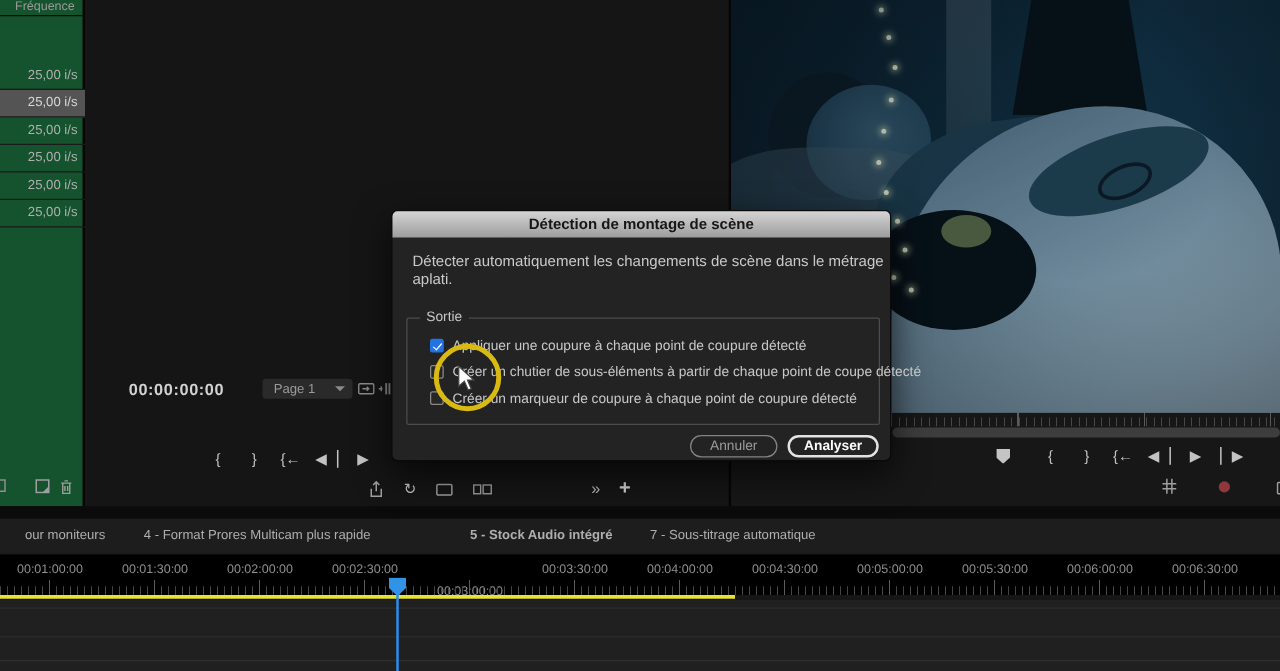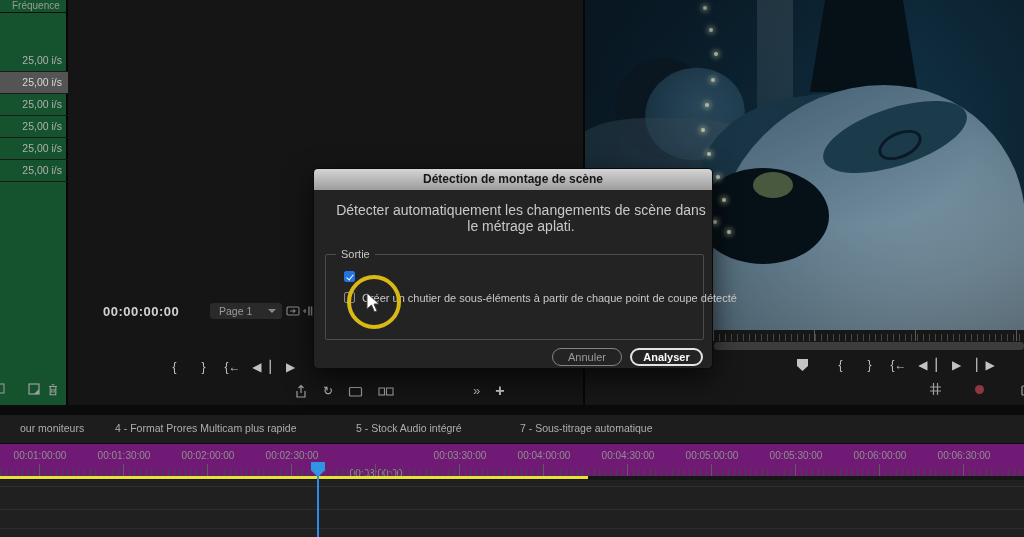--- a/index.html
+++ b/index.html
@@ -72,39 +72,39 @@
   .fairy-light{width:4px;height:4px;border-radius:50%;background:#f3f6d8;
       box-shadow:0 0 5px 2px rgba(240,240,190,.55);}
   .video-vignette{left:0;top:0;width:100%;height:100%;
       background:radial-gradient(ellipse at 62% 45%,transparent 30%,rgba(5,12,18,.55) 100%);}
   .video-tint{left:0;top:0;width:100%;height:100%;background:rgba(13,40,60,.22);}
 
   
   .timeline-gap{position:absolute;left:0;top:405px;width:1024px;height:10px;background:#0b0b0b;}
   .tab-bar{position:absolute;left:0;top:415px;width:1024px;height:28px;background:#1d1d1d;border-bottom:1px solid #0e0e0e;}
   .tab{position:absolute;top:7px;font-size:10.5px;color:#aeaeae;white-space:nowrap;}
-  .ruler{position:absolute;left:0;top:444px;width:1024px;height:32px;background:#701a75;}
+  .ruler{position:absolute;left:0;top:444px;width:1024px;height:32px;background:#000000;}
   .ruler-label{position:absolute;top:6px;width:76px;text-align:center;font-size:10px;color:#8f8f8f;}
   .ruler-ticks{position:absolute;left:0;top:464px;width:1024px;height:12px;
       background-image:repeating-linear-gradient(90deg,#5c5c5c 0 1px,transparent 1px 84px),
                        repeating-linear-gradient(90deg,#454545 0 1px,transparent 1px 5.6px);
       background-size:100% 12px,100% 7px;background-position:39px 0,0 5px;background-repeat:no-repeat;}
   .work-area{position:absolute;left:0;top:476px;width:588px;height:3px;background:#e6e332;}
   .tracks{position:absolute;left:0;top:480px;width:1024px;height:57px;background:#202020;}
   .track-div{position:absolute;left:0;width:1024px;height:1px;background:#2d2d2d;}
   .playhead-line{position:absolute;left:317px;top:476px;width:2px;height:61px;background:#2d8ceb;}
   .playhead-head{position:absolute;left:311px;top:462px;width:14px;height:15px;background:#3193e6;
       clip-path:polygon(0 0,100% 0,100% 55%,50% 100%,0 55%);}
 
   
   .dialog{position:absolute;left:313px;top:168px;width:400px;height:201px;background:#232323;
       border:1px solid #0a0a0a;border-radius:5px;box-sizing:border-box;box-shadow:0 10px 28px rgba(0,0,0,.65);z-index:40;}
   .dialog-titlebar{height:21px;border-radius:4px 4px 0 0;background:linear-gradient(#d4d4d4,#9d9d9d);
       text-align:center;font-size:12px;font-weight:bold;color:#161616;line-height:21px;}
-  .dialog-desc{position:absolute;left:16px;top:33px;font-size:14px;color:#c9c9c9;text-align:center;}
+  .dialog-desc{position:absolute;left:16px;top:33px;font-size:12px;color:#c9c9c9;}
   .dialog-group{position:absolute;left:11px;top:85px;width:377px;height:84px;border:1px solid #4c4c4c;border-radius:2px;}
   .dialog-group-label{position:absolute;left:10px;top:-7px;background:#232323;padding:0 5px;font-size:11px;color:#c6c6c6;}
   .opt-rows{position:absolute;left:18px;top:11px;}
   .opt-row{display:flex;align-items:center;height:21px;}
   .cbx{width:11px;height:11px;box-sizing:border-box;border:1px solid #8a8a8a;background:#262626;border-radius:2px;position:relative;}
   .cbx.checked{border-color:#2373e0;background:#2373e0;}
   .cbx.checked::after{content:"";position:absolute;left:3px;top:0.5px;width:3px;height:6px;
       border:solid #fff;border-width:0 1.6px 1.6px 0;transform:rotate(40deg);}
   .opt-label{font-size:11px;color:#c8c8c8;margin-left:7px;white-space:nowrap;}
   .btn{position:absolute;top:179px;height:18px;border-radius:9px;font-size:11px;line-height:16px;
@@ -264,21 +264,21 @@
         <div class="fairy-light" style="left: 106px; top: 214px;"></div>
       </div>
     <div class="video-vignette"></div>
     <div class="video-tint"></div>
   </div>
 
   <div class="timeline-gap"></div>
   <div class="tab-bar" id="tabbar">
       <span class="tab" style="left: 20px;">our moniteurs</span>
       <span class="tab" style="left: 115px;">4 - Format Prores Multicam plus rapide</span>
-      <span class="tab" style="left: 356px;">5 - Stock Audio intégré</span>
+      <span class="tab" style="left: 376px; font-weight: bold;">5 - Stock Audio intégré</span>
       <span class="tab" style="left: 520px;">7 - Sous-titrage automatique</span>
     </div>
   <div class="ruler" id="ruler">
       <span class="ruler-label" style="left: 2px;">00:01:00:00</span>
       <span class="ruler-label" style="left: 86px;">00:01:30:00</span>
       <span class="ruler-label" style="left: 170px;">00:02:00:00</span>
       <span class="ruler-label" style="left: 254px;">00:02:30:00</span>
       <span class="ruler-label" style="left: 338px; margin-top: 18px;">00:03:00:00</span>
       <span class="ruler-label" style="left: 422px;">00:03:30:00</span>
       <span class="ruler-label" style="left: 506px;">00:04:00:00</span>
@@ -299,25 +299,30 @@
   <div class="playhead-head"></div>
 
   <div class="dialog">
     <div class="dialog-titlebar">Détection de montage de scène</div>
     <div class="dialog-desc">Détecter automatiquement les changements de scène dans le métrage aplati.</div>
     <div class="dialog-group">
       <div class="dialog-group-label">Sortie</div>
       <div class="opt-rows">
           <div class="opt-row">
             <span class="cbx checked"></span>
+            <span class="opt-label">Appliquer une coupure à chaque point de coupure détecté</span>
           </div>
           <div class="opt-row">
             <span class="cbx"></span>
             <span class="opt-label">Créer un chutier de sous-éléments à partir de chaque point de coupe détecté</span>
           </div>
+          <div class="opt-row">
+            <span class="cbx"></span>
+            <span class="opt-label">Créer un marqueur de coupure à chaque point de coupure détecté</span>
+          </div>
         </div>
     </div>
     <div class="btn btn-cancel">Annuler</div>
     <div class="btn btn-confirm">Analyser</div>
   </div>
 
   <div class="hl-circle"></div>
   <div class="cursor">
     <svg width="16" height="22" viewBox="0 0 16 22">
         <polygon points="1,1 1,17 5.5,13 8.5,20 11,19 8,12 13,12" fill="#ffffff" stroke="#444" stroke-width="1"></polygon>

